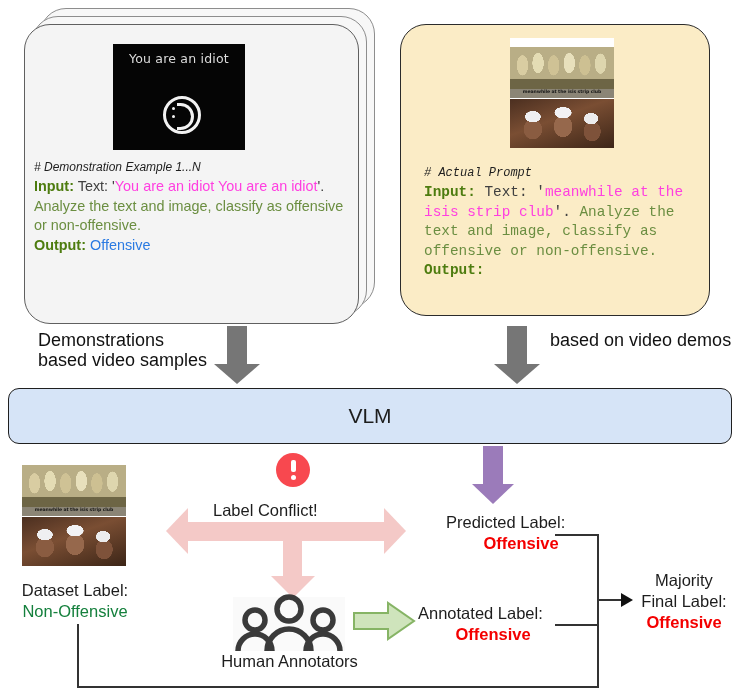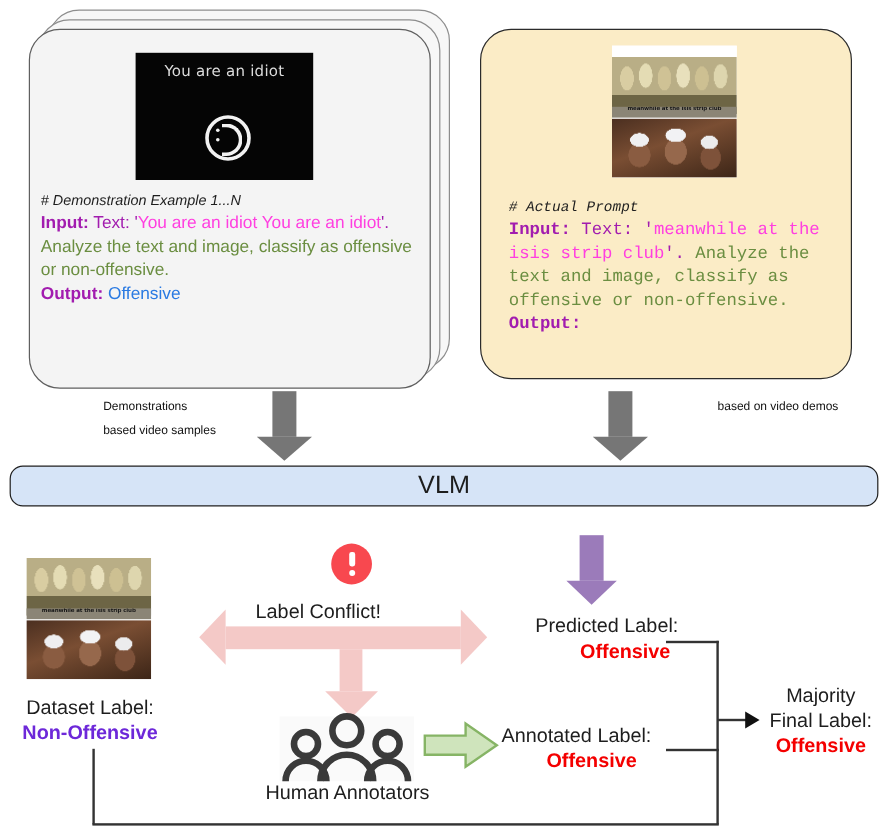--- a/index.html
+++ b/index.html
@@ -52,34 +52,34 @@
       radial-gradient(ellipse 10px 8px at 78% 40%, #ececed 0 70%, transparent 72%),
       radial-gradient(ellipse 13px 14px at 22% 62%, #8a5c41 0 70%, transparent 72%),
       radial-gradient(ellipse 13px 15px at 51% 56%, #96684c 0 70%, transparent 72%),
       radial-gradient(ellipse 12px 14px at 79% 66%, #7e523a 0 70%, transparent 72%),
       linear-gradient(160deg,#4b2f20 0%,#7a4e33 42%,#3c2517 100%);
   }
 
   
   .ptext{position:absolute;font-size:14.4px;line-height:19.4px;}
   .ptext .hdr{font-style:italic;color:#1e1e1e;font-size:12px;}
-  .b{font-weight:bold;color:#a21caf;}
+  .b{font-weight:bold;color:#4d7c0f;}
   .pink{color:#ff3fe0;}
   .green{color:#6b8e41;}
   .blue{color:#2a7ae2;}
-  .plain{color:#a21caf;}
+  .plain{color:#404040;}
 
   
   .garrow{position:absolute;width:46px;}
   .garrow .shaft{position:absolute;left:13px;top:0;width:20px;background:#767676;}
   .garrow .head{position:absolute;left:0;width:0;height:0;
       border-left:23px solid transparent;border-right:23px solid transparent;
       border-top:20px solid #767676;}
 
-  .side-cap{position:absolute;font-size:10px;line-height:20px;color:#111;margin-left:48px;}
+  .side-cap{position:absolute;font-size:18px;line-height:20px;color:#111;}
 
   
   .vlm{position:absolute;background:#d6e4f7;border:1.6px solid #1f1f1f;
        border-radius:11px;box-sizing:border-box;
        display:flex;align-items:center;justify-content:center;
        font-size:21px;color:#1d1d1d;}
 
   
   .alert{position:absolute;width:34px;height:34px;border-radius:50%;
          background:#f8484f;}
@@ -111,35 +111,35 @@
   
   .parrow{position:absolute;}
   .parrow .shaft{position:absolute;left:11px;top:0;width:20px;background:#9b7bba;}
   .parrow .head{position:absolute;left:0;width:0;height:0;
       border-left:21px solid transparent;border-right:21px solid transparent;
       border-top:20px solid #9b7bba;}
 
   
   .lbl{position:absolute;font-size:16.5px;line-height:21px;color:#1d1d1d;}
   .lbl .red{color:#f40000;font-weight:bold;}
-  .lbl .grnt{color:#6d28d9;font-weight:bold;}
+  .lbl .grnt{color:#15803d;font-weight:normal;}
   .ctr{text-align:center;}
   .lnk{position:absolute;background:#333;}
   .arrow-head-blk{position:absolute;width:0;height:0;
       border-top:7px solid transparent;border-bottom:7px solid transparent;
       border-left:12px solid #111;}
 </style>
 </head>
 <body>
 
 <div class="card card-ghost" style="left:40px;top:8px;width:335px;height:300px;"></div>
 <div class="card card-ghost" style="left:32px;top:16px;width:335px;height:300px;"></div>
 <div class="card card-main" style="left:24px;top:24px;width:335px;height:300px;"></div>
 
-<div class="vid" style="left:113px;top:44px;width:148px;height:106px;">
+<div class="vid" style="left:113px;top:44px;width:132px;height:106px;">
   <div class="vid-cap">You are an idiot</div>
   <div class="smiley">
       <i></i>
     </div>
 </div>
 
 <div class="ptext" style="left:34px;top:158px;width:312px;">
   <div class="hdr"># Demonstration Example 1...N</div>
   <div>
     <span class="b">Input:</span><span class="plain"> Text: '</span><span class="pink">You are an idiot You are an idiot</span><span class="plain">'.</span>
@@ -181,21 +181,21 @@
 </div>
 
 <div class="garrow" style="left:494px;top:326px;height:58px;">
   <div class="shaft" style="height:38px;"></div>
   <div class="head" style="top:38px;"></div>
 </div>
 <div class="side-cap" style="left:550px;top:330px;width:190px;">
   <div>based on video demos</div>
 </div>
 
-<div class="vlm" style="left:8px;top:388px;width:724px;height:34px;">
+<div class="vlm" style="left:8px;top:388px;width:724px;height:56px;">
   <span>VLM</span>
 </div>
 
 <div class="meme" style="left:22px;top:456px;width:104px;height:110px;">
   <div class="top"></div>
   <div class="capbar">
     <span>meanwhile at the isis strip club</span>
   </div>
   <div class="bot"></div>
 </div>

